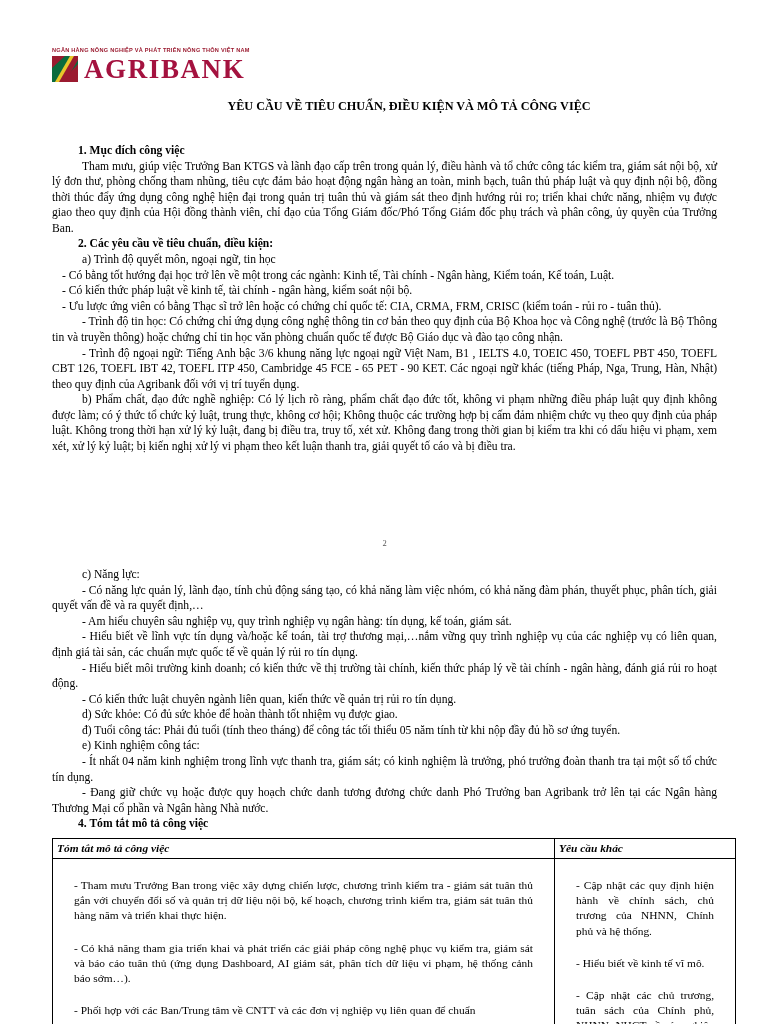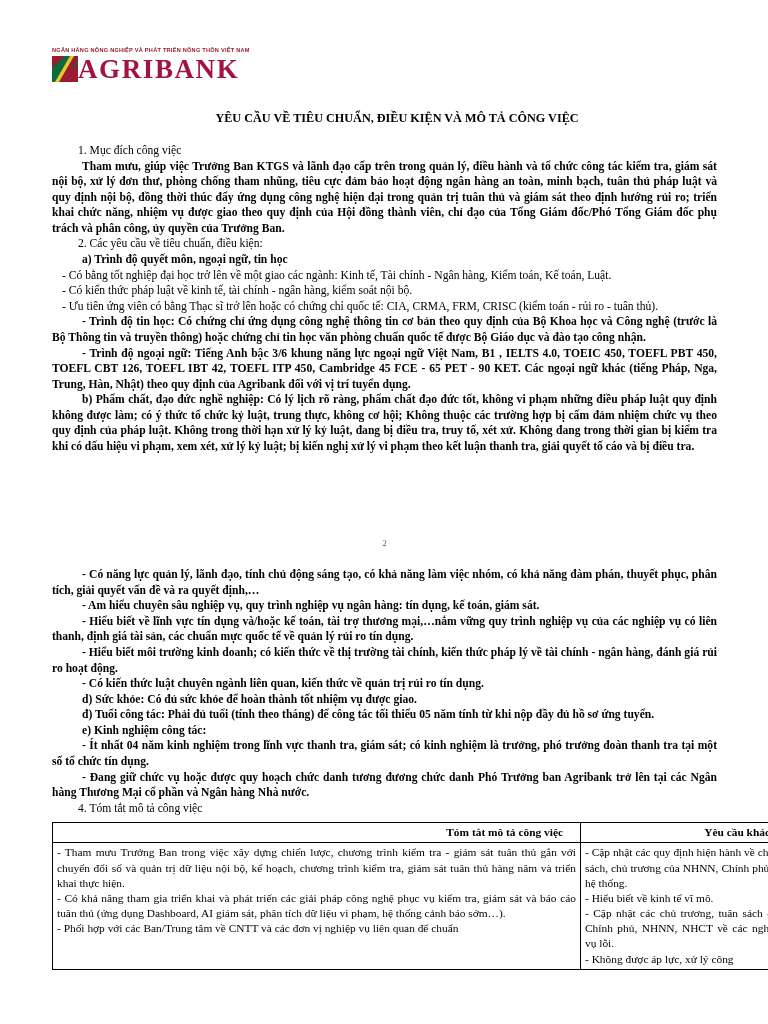--- a/index.html
+++ b/index.html
@@ -36,67 +36,67 @@
     font-weight: bold;
     letter-spacing: 0.25px;
     color: #9b1b30;
     white-space: nowrap;
     line-height: 1;
     margin-bottom: 2px;
   }
   .logo-row {
     display: flex;
     align-items: center;
+    gap: 6px;
   }
   .logo-mark {
     width: 26px;
     height: 26px;
     flex: 0 0 26px;
     display: block;
   }
   .logo-word {
     font-family: "Liberation Serif", "DejaVu Serif", serif;
     font-size: 27px;
     font-weight: bold;
     letter-spacing: 1.6px;
     color: #a4123f;
     line-height: 1;
   }
 
   
   .doc-title {
     position: absolute;
-    left: 92px;
+    left: 104px;
     top: 98px;
     width: 610px;
     text-align: center;
     font-size: 12.2px;
     font-weight: bold;
     line-height: 1.32;
-    margin-top: 12px;
   }
   .doc-title .t-line { display: block; white-space: nowrap; }
 
   
   .body-area {
     position: absolute;
     left: 52px;
     top: 143px;
     width: 665px;
   }
   p {
     margin: 0;
     font-size: 11.6px;
     line-height: 1.345;
     text-align: justify;
   }
   p.ind  { text-indent: 26px; }
-  p.ind2 { text-indent: 30px; font-weight: bold; }
+  p.ind2 { text-indent: 30px; }
   p.hang { padding-left: 20px; text-indent: -10px; }
-  p.bold { font-weight: normal; }
+  p.bold { font-weight: bold; }
 
   .spacer-gap { height: 84px; }
 
   .page-num {
     text-align: center;
     font-size: 8.5px;
     color: #555;
     margin: 0;
     padding: 0;
     line-height: 1;
@@ -112,30 +112,31 @@
   }
   table.jd-table th,
   table.jd-table td {
     border: 1px solid #000000;
     vertical-align: top;
     padding: 2px 4px;
     font-size: 11.4px;
     line-height: 1.33;
   }
   table.jd-table th {
-    text-align: right;
-    font-weight: bold;
-    padding: 2px 17px;
+    text-align: left;
+    font-weight: bold;
+    padding: 2px 4px;
+    font-style: italic;
   }
   table.jd-table td {
     text-align: justify;
   }
   .col-main { width: 493px; }
   .col-other { width: 172px; }
-  td p { font-size: 11.4px; line-height: 1.33; margin: 0; text-align: justify; }
+  td p { font-size: 11.4px; line-height: 1.33; margin: 17px; text-align: justify; }
 </style>
 </head>
 <body>
 
 <div class="page">
 
   <div class="logo-block">
     <div class="logo-tagline">NGÂN HÀNG NÔNG NGHIỆP VÀ PHÁT TRIỂN NÔNG THÔN VIỆT NAM</div>
     <div class="logo-row">
       <svg class="logo-mark" viewBox="0 0 26 26">
@@ -152,34 +153,35 @@
     <span class="t-line">YÊU CẦU VỀ TIÊU CHUẨN, ĐIỀU KIỆN VÀ MÔ TẢ CÔNG VIỆC</span>
   </div>
 
   <div class="body-area">
 
     <p class="ind bold">1. Mục đích công việc</p>
     <p class="ind2">Tham mưu, giúp việc Trưởng Ban KTGS và lãnh đạo cấp trên trong quản lý, điều hành và tổ chức công tác kiểm tra, giám sát nội bộ, xử lý đơn thư, phòng chống tham nhũng, tiêu cực đảm bảo hoạt động ngân hàng an toàn, minh bạch, tuân thủ pháp luật và quy định nội bộ, đồng thời thúc đẩy ứng dụng công nghệ hiện đại trong quản trị tuân thủ và giám sát theo định hướng rủi ro; triển khai chức năng, nhiệm vụ được giao theo quy định của Hội đồng thành viên, chỉ đạo của Tổng Giám đốc/Phó Tổng Giám đốc phụ trách và phân công, ủy quyền của Trưởng Ban.</p>
 
     <p class="ind bold">2. Các yêu cầu về tiêu chuẩn, điều kiện:</p>
     <p class="ind2">a) Trình độ quyết môn, ngoại ngữ, tin học</p>
-    <p class="hang">-   Có bằng tốt nghiệp đại học trở lên về một giao các ngành: Kinh tế, Tài chính - Ngân hàng, Kiểm toán, Kế toán, Luật.</p>
+    <p class="hang">-   Có bằng tốt hướng đại học trở lên về một trong các ngành: Kinh tế, Tài chính - Ngân hàng, Kiểm toán, Kế toán, Luật.</p>
     <p class="hang">-   Có kiến thức pháp luật về kinh tế, tài chính - ngân hàng, kiểm soát nội bộ.</p>
-    <p class="hang">-   Ưu tiên ứng viên có bằng Thạc sĩ trở lên hoặc có chứng chỉ quốc tế: CIA, CRMA, FRM, CRISC (kiểm toán - rủi ro - tuân thủ).</p>
+    <p class="hang">-   Ưu lược ứng viên có bằng Thạc sĩ trở lên hoặc có chứng chỉ quốc tế: CIA, CRMA, FRM, CRISC (kiểm toán - rủi ro - tuân thủ).</p>
     <p class="ind2">- Trình độ tin học: Có chứng chỉ ứng dụng công nghệ thông tin cơ bản theo quy định của Bộ Khoa học và Công nghệ (trước là Bộ Thông tin và truyền thông) hoặc chứng chỉ tin học văn phòng chuẩn quốc tế được Bộ Giáo dục và đào tạo công nhận.</p>
     <p class="ind2">- Trình độ ngoại ngữ: Tiếng Anh bậc 3/6 khung năng lực ngoại ngữ Việt Nam, B1 , IELTS 4.0, TOEIC 450, TOEFL PBT 450, TOEFL CBT 126, TOEFL IBT 42, TOEFL ITP 450, Cambridge 45 FCE - 65 PET - 90 KET. Các ngoại ngữ khác (tiếng Pháp, Nga, Trung, Hàn, Nhật) theo quy định của Agribank đối với vị trí tuyển dụng.</p>
     <p class="ind2">b) Phẩm chất, đạo đức nghề nghiệp: Có lý lịch rõ ràng, phẩm chất đạo đức tốt, không vi phạm những điều pháp luật quy định không được làm; có ý thức tổ chức kỷ luật, trung thực, không cơ hội; Không thuộc các trường hợp bị cấm đảm nhiệm chức vụ theo quy định của pháp luật. Không trong thời hạn xử lý kỷ luật, đang bị điều tra, truy tố, xét xử. Không đang trong thời gian bị kiểm tra khi có dấu hiệu vi phạm, xem xét, xử lý kỷ luật; bị kiến nghị xử lý vi phạm theo kết luận thanh tra, giải quyết tố cáo và bị điều tra.</p>
 
     <div class="spacer-gap"></div>
     <p class="page-num">2</p>
     <div class="after-num"></div>
 
+    <p class="ind2">c) Năng lực:</p>
     <p class="ind2">- Có năng lực quản lý, lãnh đạo, tính chủ động sáng tạo, có khả năng làm việc nhóm, có khả năng đàm phán, thuyết phục, phân tích, giải quyết vấn đề và ra quyết định,…</p>
     <p class="ind2">- Am hiểu chuyên sâu nghiệp vụ, quy trình nghiệp vụ ngân hàng: tín dụng, kế toán, giám sát.</p>
-    <p class="ind2">- Hiểu biết về lĩnh vực tín dụng và/hoặc kế toán, tài trợ thương mại,…nắm vững quy trình nghiệp vụ của các nghiệp vụ có liên thanh, định giá tài sản, các chuẩn mực quốc tế về quản lý rủi ro tín dụng.</p>
+    <p class="ind2">- Hiểu biết về lĩnh vực tín dụng và/hoặc kế toán, tài trợ thương mại,…nắm vững quy trình nghiệp vụ của các nghiệp vụ có liên quan, định giá tài sản, các chuẩn mực quốc tế về quản lý rủi ro tín dụng.</p>
     <p class="ind2">- Hiểu biết môi trường kinh doanh; có kiến thức về thị trường tài chính, kiến thức pháp lý về tài chính - ngân hàng, đánh giá rủi ro hoạt động.</p>
     <p class="ind2">- Có kiến thức luật chuyên ngành liên quan, kiến thức về quản trị rủi ro tín dụng.</p>
     <p class="ind2">d) Sức khỏe: Có đủ sức khỏe để hoàn thành tốt nhiệm vụ được giao.</p>
     <p class="ind2">đ) Tuổi công tác: Phải đủ tuổi (tính theo tháng) để công tác tối thiểu 05 năm tính từ khi nộp đầy đủ hồ sơ ứng tuyển.</p>
     <p class="ind2">e) Kinh nghiệm công tác:</p>
     <p class="ind2">- Ít nhất 04 năm kinh nghiệm trong lĩnh vực thanh tra, giám sát; có kinh nghiệm là trưởng, phó trưởng đoàn thanh tra tại một số tổ chức tín dụng.</p>
     <p class="ind2">- Đang giữ chức vụ hoặc được quy hoạch chức danh tương đương chức danh Phó Trưởng ban Agribank trở lên tại các Ngân hàng Thương Mại cổ phần và Ngân hàng Nhà nước.</p>
 
     <p class="ind bold">4. Tóm tắt mô tả công việc</p>
 

